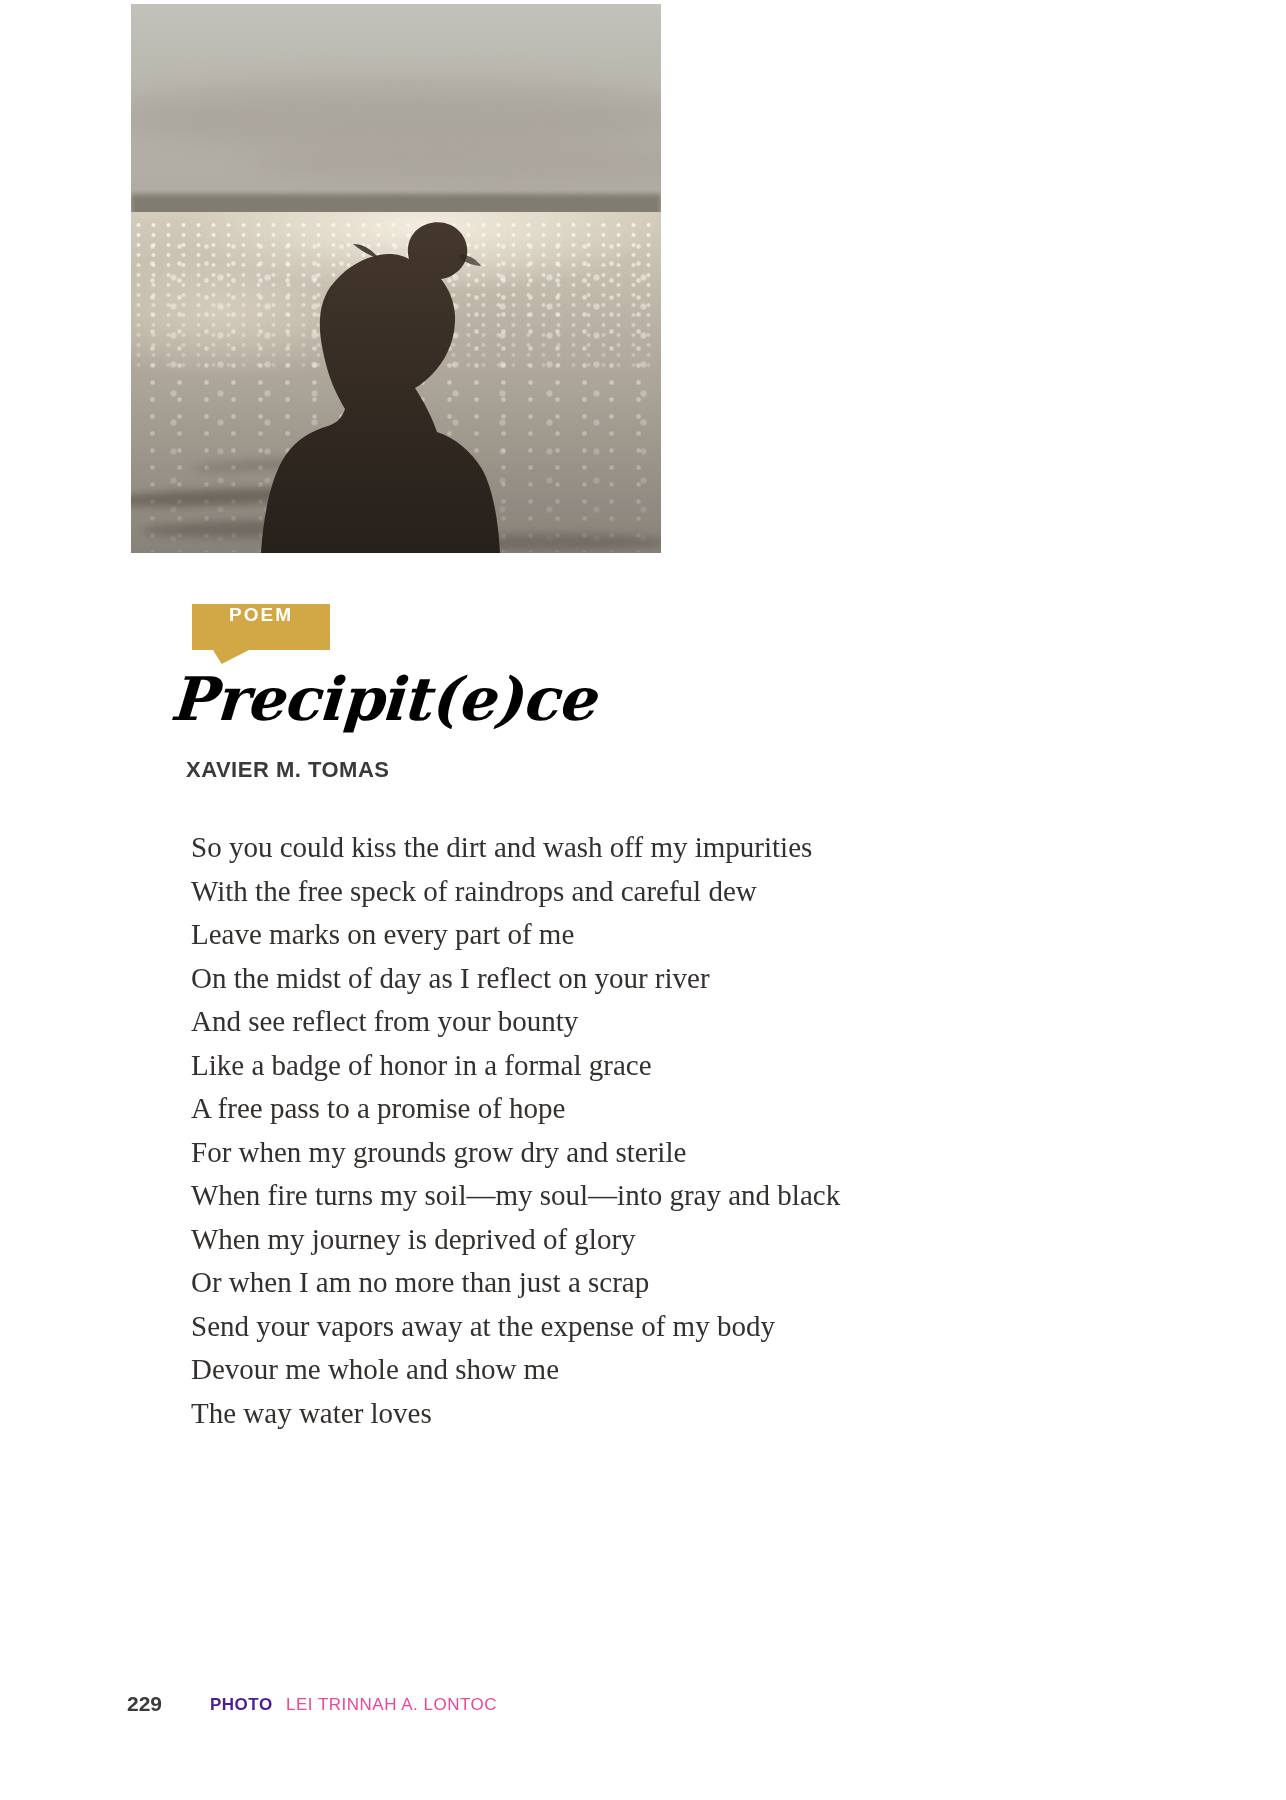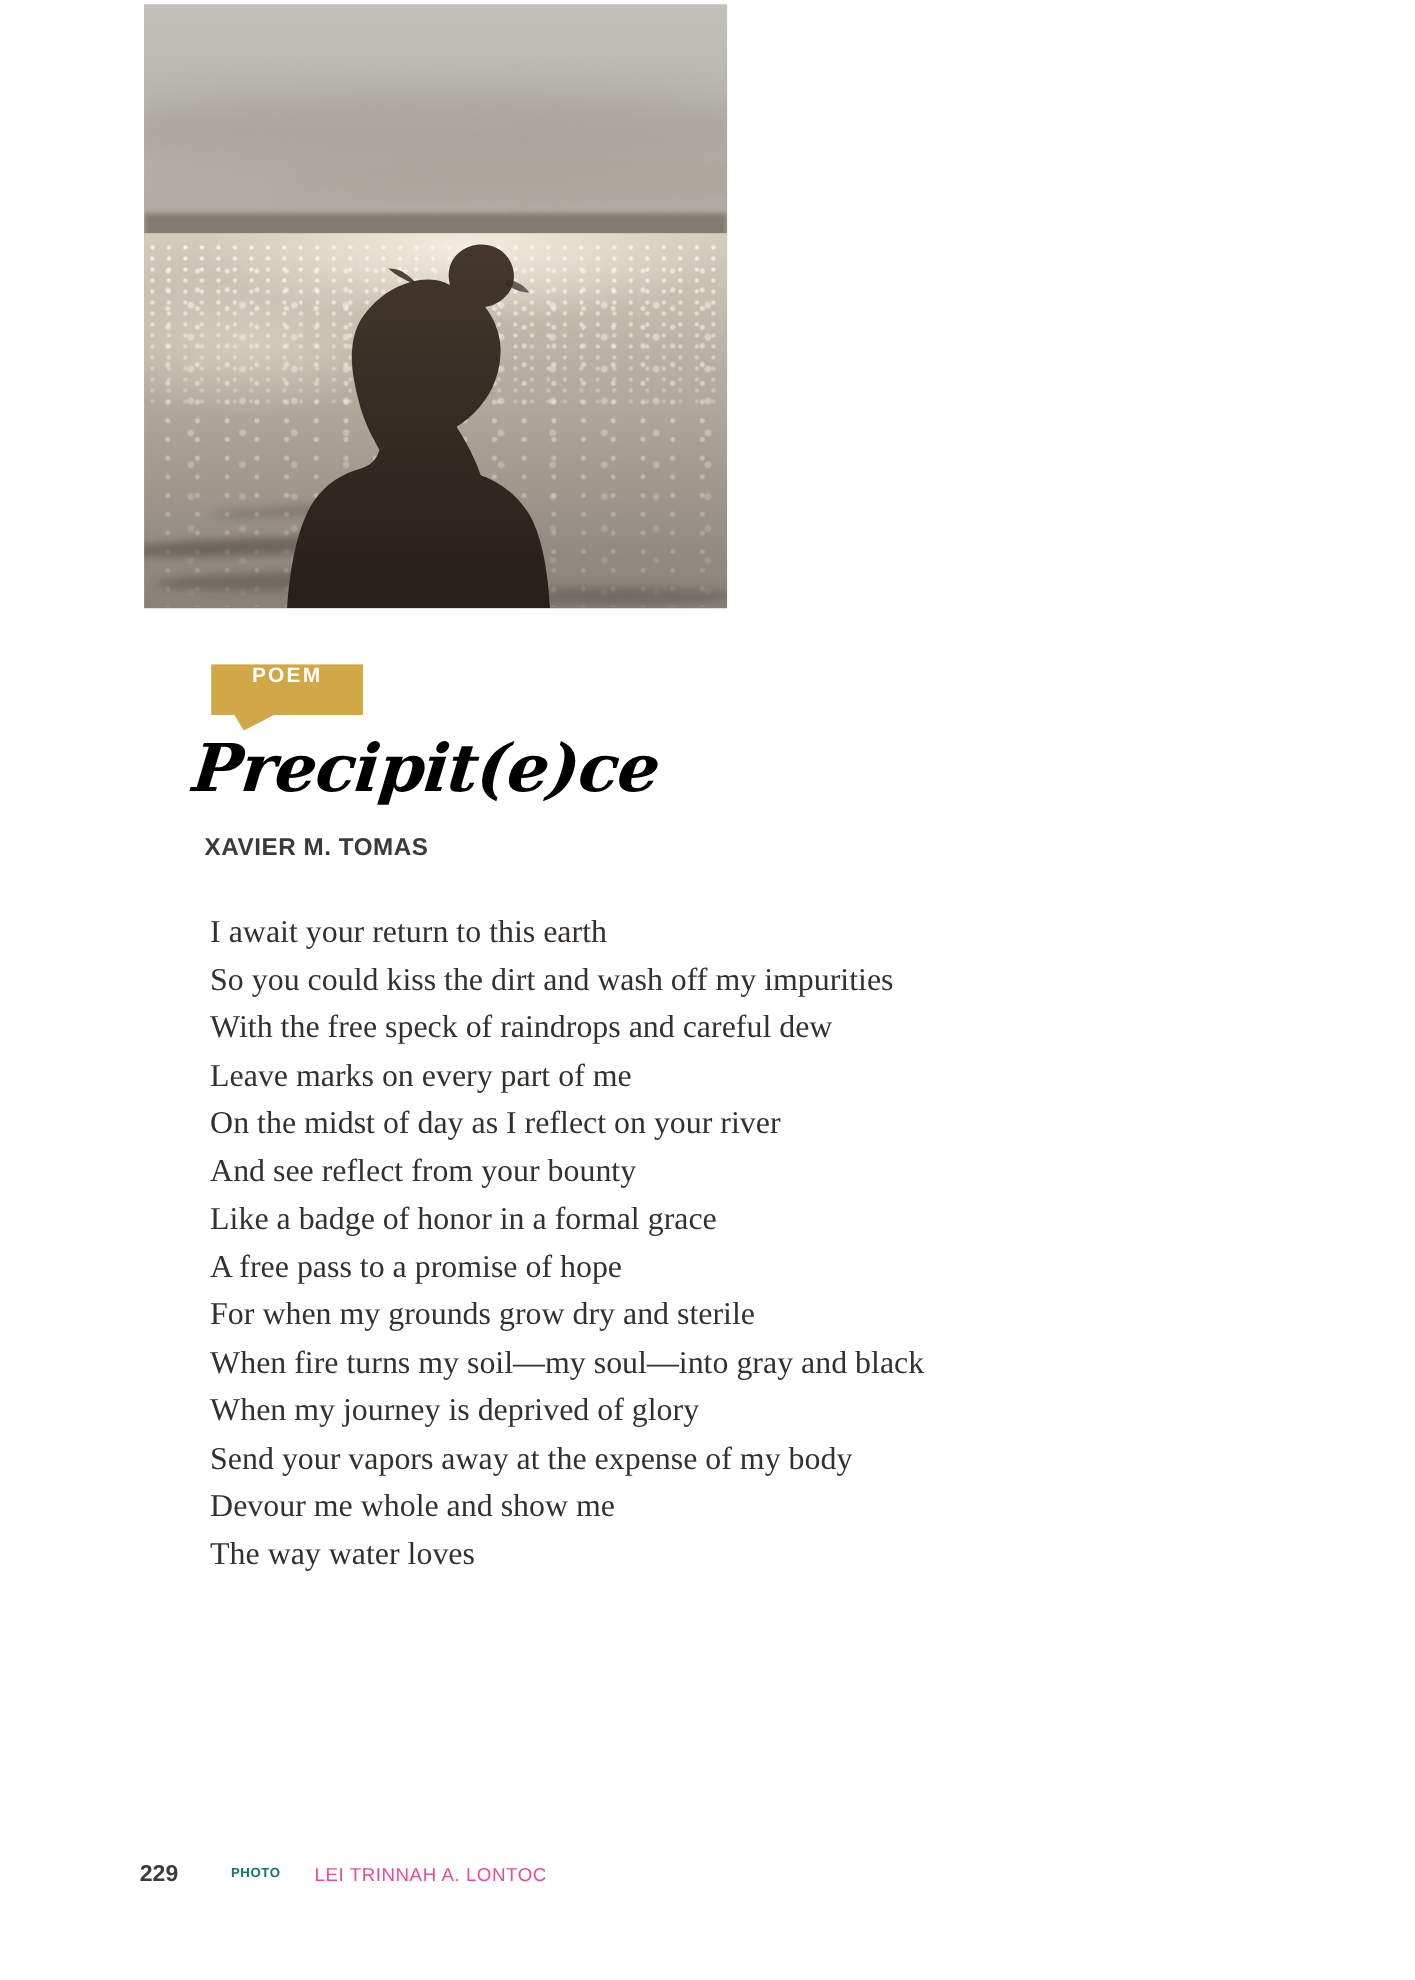--- a/index.html
+++ b/index.html
@@ -63,22 +63,22 @@
           font-weight:bold;font-size:22px;letter-spacing:.5px;color:#3a3a3a;
           font-family:"Liberation Sans",sans-serif;}
 
   
   .poem{position:absolute;left:191px;top:826px;width:760px;
         font-family:"Liberation Serif",serif;font-size:29px;line-height:43.5px;color:#33302d;}
 
   
   .footer{position:absolute;left:0;top:1692px;width:100%;height:30px;}
   .pagenum{position:absolute;left:127px;top:0;font-size:21px;font-weight:bold;color:#3b3b3b;}
-  .plabel{position:absolute;left:210px;top:3px;font-size:12px;font-weight:bold;
-          letter-spacing:.5px;color:#0f766e;}
+  .plabel{position:absolute;left:210px;top:3px;font-size:17px;font-weight:bold;
+          letter-spacing:.5px;color:#4c1d95;}
   .pcredit{position:absolute;left:286px;top:3px;font-size:17px;letter-spacing:.5px;color:#ec4899;}
 </style>
 </head>
 <body>
 
 <div class="page">
 
   <div class="photo">
     <div class="sky"></div>
     <div class="cloud"></div>
@@ -132,31 +132,31 @@
 
   <div class="badge" style="background: rgb(210, 168, 70);">
     <span class="badge-label">POEM</span>
     <div class="badge-tail" style="background: rgb(210, 168, 70);"></div>
   </div>
 
   <h1 class="title">Precipit(e)ce</h1>
   <div class="byline">XAVIER M. TOMAS</div>
 
   <div class="poem">
-    <div class="pline">I await your return to this earth</div>
     <div class="pline">So you could kiss the dirt and wash off my impurities</div>
     <div class="pline">With the free speck of raindrops and careful dew</div>
     <div class="pline">Leave marks on every part of me</div>
     <div class="pline">On the midst of day as I reflect on your river</div>
     <div class="pline">And see reflect from your bounty</div>
     <div class="pline">Like a badge of honor in a formal grace</div>
     <div class="pline">A free pass to a promise of hope</div>
     <div class="pline">For when my grounds grow dry and sterile</div>
     <div class="pline">When fire turns my soil—my soul—into gray and black</div>
     <div class="pline">When my journey is deprived of glory</div>
+    <div class="pline">Or when I am no more than just a scrap</div>
     <div class="pline">Send your vapors away at the expense of my body</div>
     <div class="pline">Devour me whole and show me</div>
     <div class="pline">The way water loves</div>
   </div>
 
   <div class="footer">
     <span class="pagenum">229</span>
     <span class="plabel">PHOTO</span>
     <span class="pcredit">LEI TRINNAH A. LONTOC</span>
   </div>

